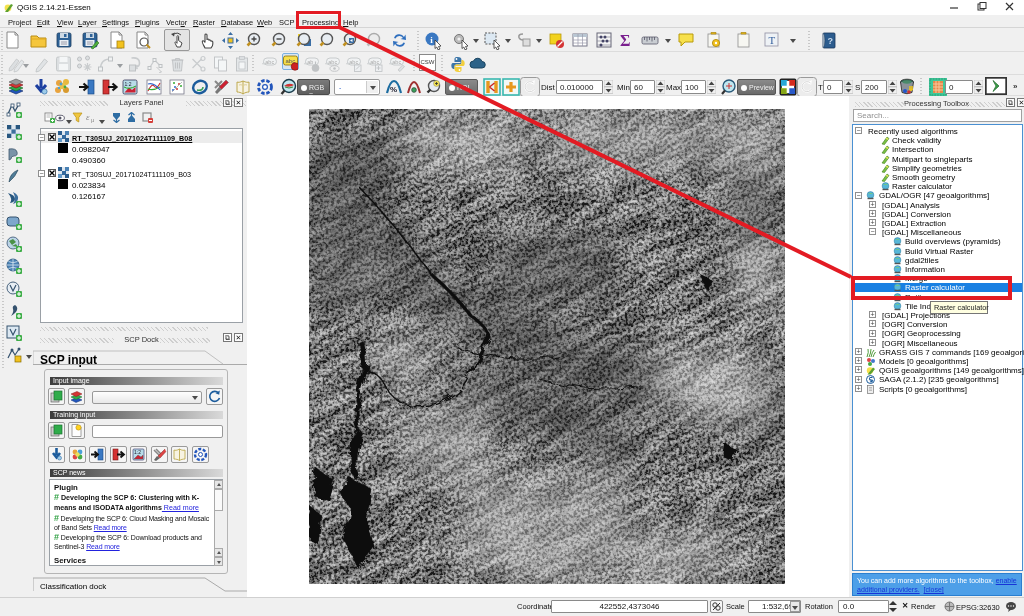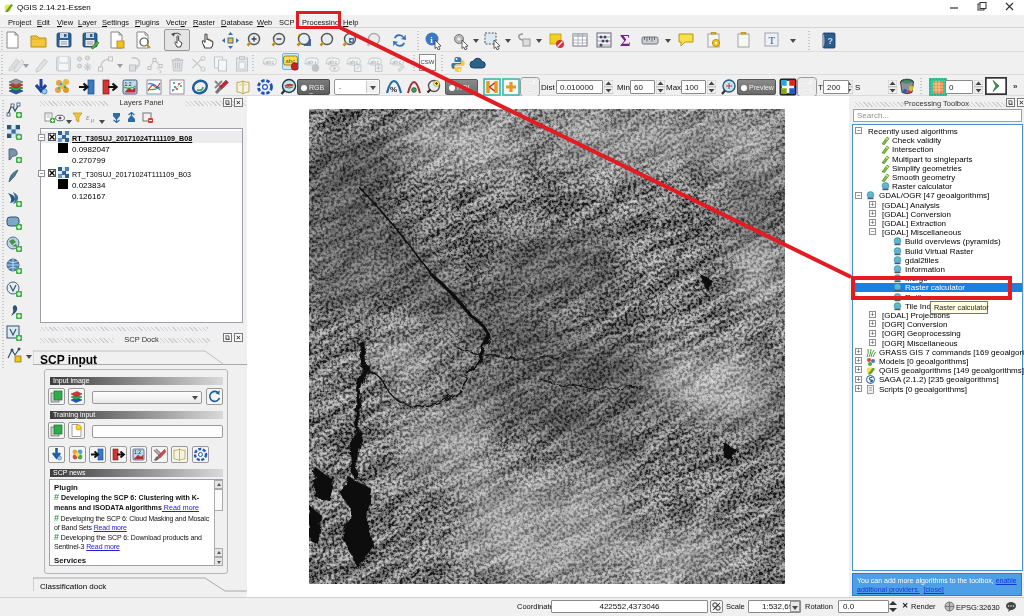--- a/index.html
+++ b/index.html
@@ -515,21 +515,21 @@
       </svg>
 <span class="lbl8" style="left:818px;top:55px">T</span>
       <div class="spin" style="left:823px;top:52px;width:20px;height:14px">0</div>
       <svg class="abs" style="left:844px;top:52px" width="9" height="14" viewBox="0 0 9 14">
         <rect x="0" y="0" width="9" height="6.5" fill="#f0f0f0" stroke="#aaa" stroke-width="0.5"></rect>
         <rect x="0" y="7" width="9" height="6.5" fill="#f0f0f0" stroke="#aaa" stroke-width="0.5"></rect>
         <path d="M4.5 1.5 L7.5 5 H1.5 Z" fill="#444"></path>
         <path d="M4.5 12.5 L7.5 9 H1.5 Z" fill="#444"></path>
       </svg>
 <span class="lbl8" style="left:855px;top:55px">S</span>
-      <div class="spin" style="left:823px;top:52px;width:26px;height:14px">200</div>
+      <div class="spin" style="left:861px;top:52px;width:26px;height:14px">200</div>
       <svg class="abs" style="left:888px;top:52px" width="9" height="14" viewBox="0 0 9 14">
         <rect x="0" y="0" width="9" height="6.5" fill="#f0f0f0" stroke="#aaa" stroke-width="0.5"></rect>
         <rect x="0" y="7" width="9" height="6.5" fill="#f0f0f0" stroke="#aaa" stroke-width="0.5"></rect>
         <path d="M4.5 1.5 L7.5 5 H1.5 Z" fill="#444"></path>
         <path d="M4.5 12.5 L7.5 9 H1.5 Z" fill="#444"></path>
       </svg>
 <svg class="ic" style="left:899px;top:50px" width="16" height="18" viewBox="0 0 16 18">
         <ellipse cx="8" cy="4" rx="6.5" ry="2.8" fill="#3a6a5a" stroke="#222" stroke-width="0.8"></ellipse>
         <path d="M1.5 4 L3 14.5 Q8 17 13 14.5 L14.5 4" fill="#8a9298" stroke="#222" stroke-width="0.8"></path>
         <ellipse cx="8" cy="4" rx="4.5" ry="1.7" fill="#4a8a6a"></ellipse>
@@ -692,21 +692,21 @@
       <rect width="11" height="11" fill="#dfe7ef"></rect>
       <rect x="0" y="0" width="4" height="4" fill="#2c5e8e"></rect>
       <rect x="7" y="0" width="4" height="4" fill="#4a81b4"></rect>
       <rect x="4" y="4" width="4" height="4" fill="#356a9e"></rect>
       <rect x="0" y="7" width="4" height="4" fill="#649ac8"></rect>
       <rect x="7" y="7" width="4" height="4" fill="#2c5e8e"></rect>
     </svg>
   <div class="trow" style="left:72px;top:134px;font-weight:bold;text-decoration:underline;font-size:7.2px">RT_T30SUJ_20171024T111109_B08</div>
   <div class="abs" style="left:58px;top:143px;width:10px;height:10px;background:#000"></div>
   <div class="trow" style="left:72px;top:144.5px">0.0982047</div>
-  <div class="trow" style="left:72px;top:156px">0.270799</div>
+  <div class="trow" style="left:72px;top:156px">0.490360</div>
   <div class="expander" style="left:38px;top:170px">−</div>
   <div class="abs" style="left:48px;top:169px;width:8px;height:8px;border:1px solid #555;background:#fff;">
       <svg width="6" height="6" viewBox="0 0 6 6" style="position:absolute;left:0;top:0">
         <path d="M0.5 0.5 L5.5 5.5 M5.5 0.5 L0.5 5.5" stroke="#000" stroke-width="1.4"></path>
       </svg>
     </div>
   <svg class="abs" style="left:58px;top:167px" width="11" height="11" viewBox="0 0 11 11">
       <rect width="11" height="11" fill="#dfe7ef"></rect>
       <rect x="0" y="0" width="4" height="4" fill="#2c5e8e"></rect>
       <rect x="7" y="0" width="4" height="4" fill="#4a81b4"></rect>

